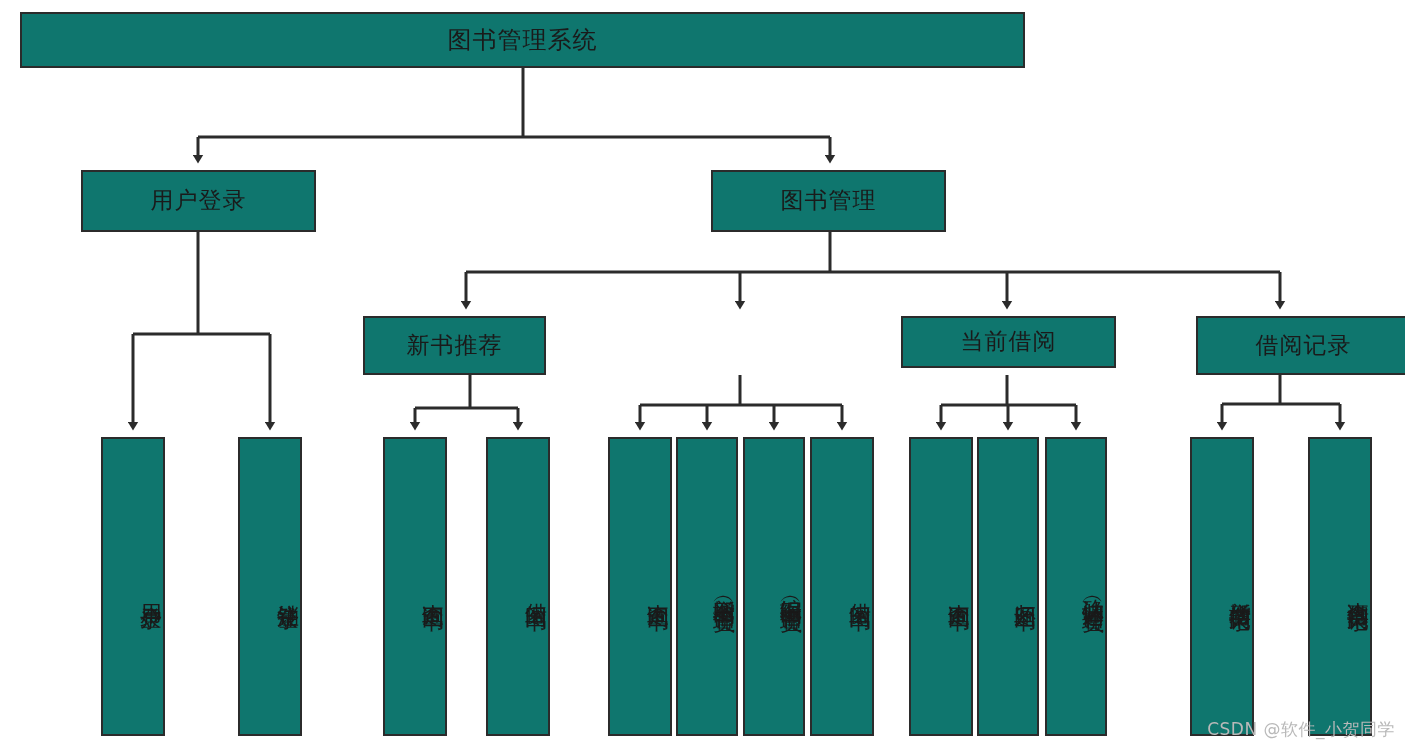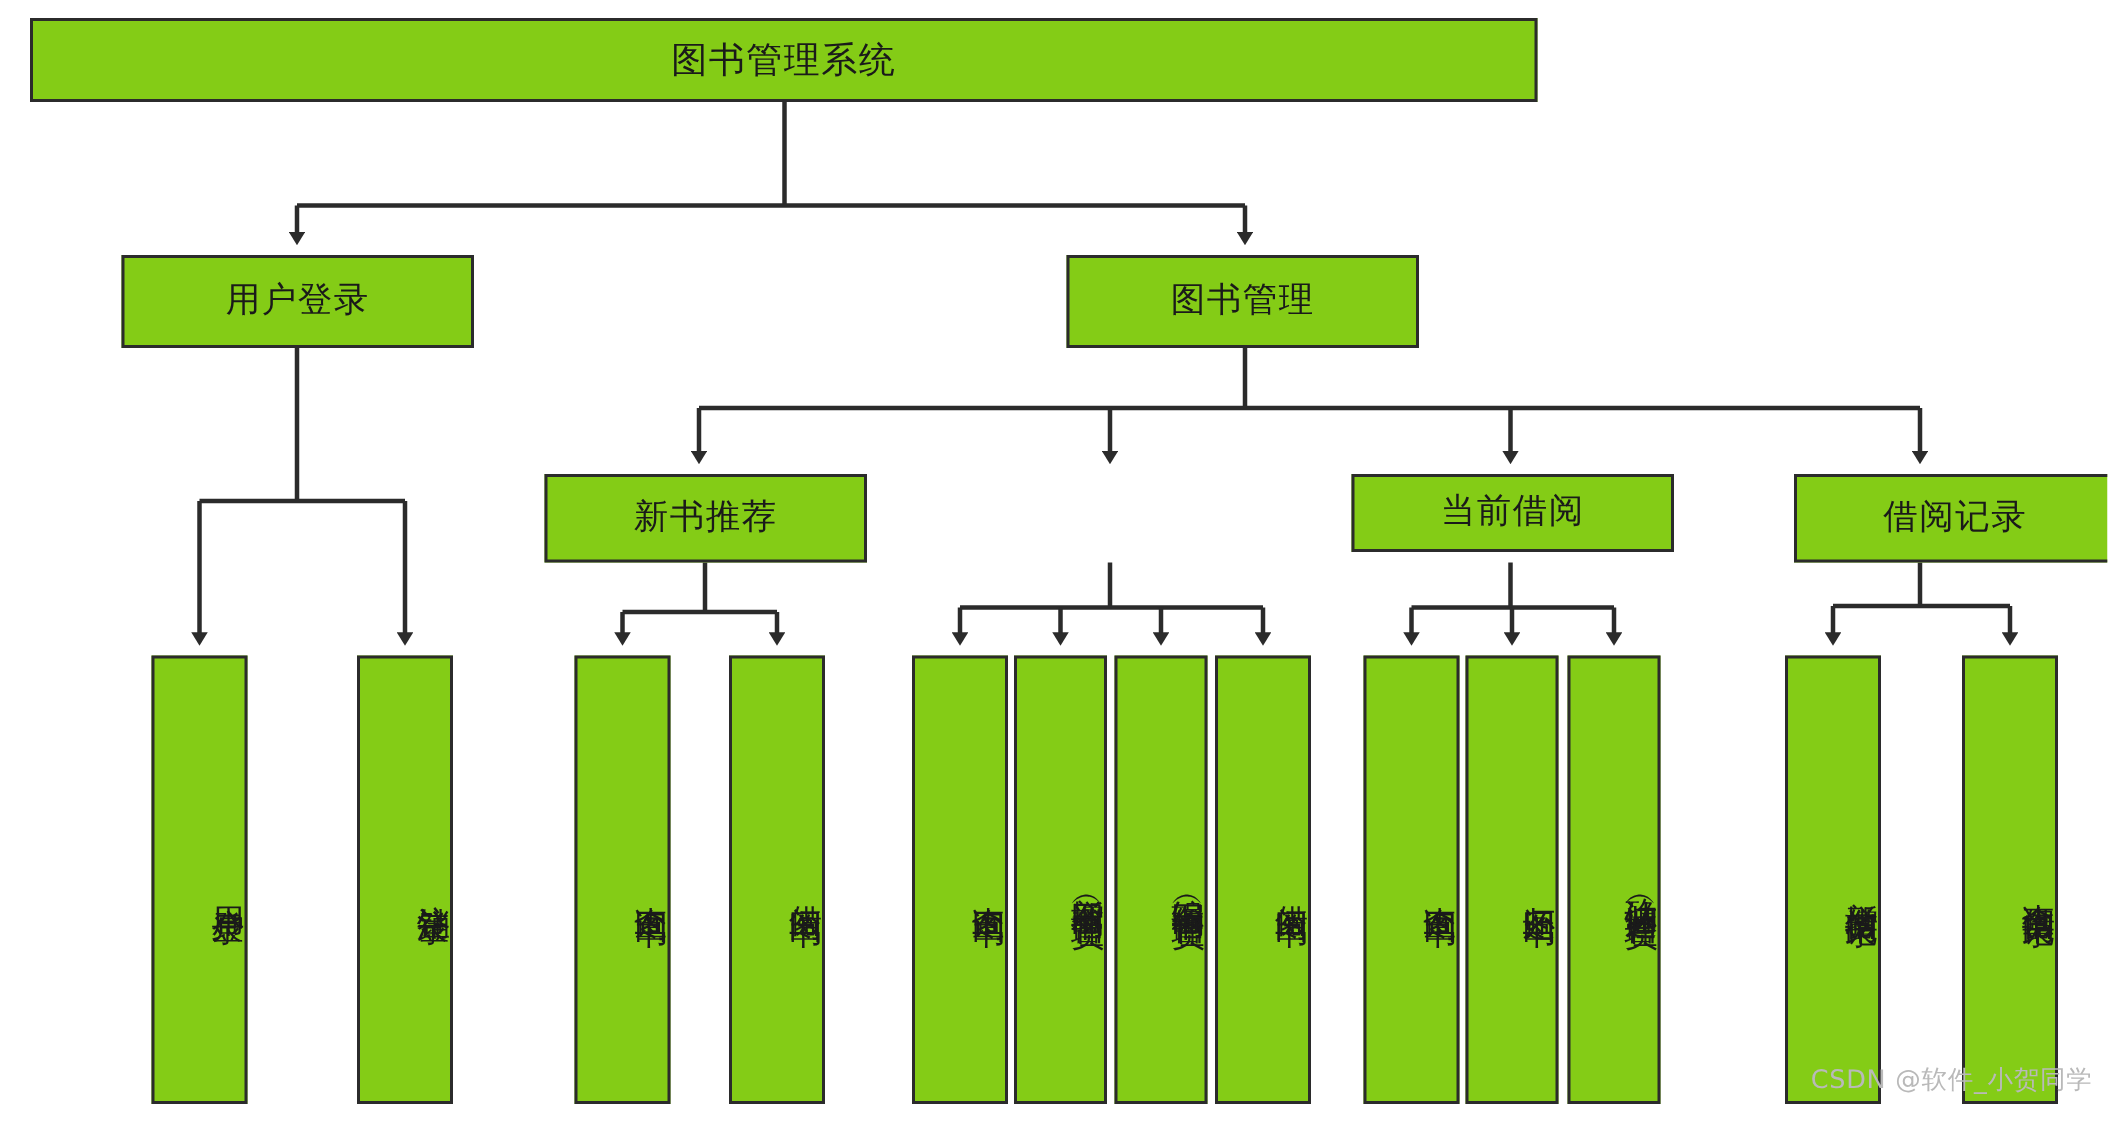--- a/index.html
+++ b/index.html
@@ -22,21 +22,21 @@
     position: absolute;
     left: 0;
     top: 0;
     width: 1405px;
     height: 747px;
   }
   .node {
     position: absolute;
     box-sizing: border-box;
     border: 2px solid #2b2b2b;
-    background: #84cc16;
+    background: #0f766e;
     display: flex;
     align-items: center;
     justify-content: center;
     text-align: left;
     color: #1a1a1a;
     z-index: 2;
   }
   .node.h {
     font-size: 23px;
     line-height: 1.1;
@@ -56,21 +56,21 @@
     padding-top: 6px;
   }
   .node.v .vtext {
     writing-mode: vertical-rl;
     text-orientation: upright;
     display: block;
   }
   .watermark {
     position: absolute;
     right: 10px;
-    bottom: 16px;
+    bottom: 6px;
     font-size: 17px;
     color: #b9b9b9;
     letter-spacing: 0.5px;
     z-index: 3;
     white-space: nowrap;
   }
 </style>
 </head>
 <body>
 
@@ -130,21 +130,21 @@
     <span>图书管理系统</span>
   </div>
 
   <div class="node h" style="left:81px; top:170px; width:235px; height:62px;">
     <span>用户登录</span>
   </div>
   <div class="node h" style="left:711px; top:170px; width:235px; height:62px;">
     <span>图书管理</span>
   </div>
 
-  <div class="node h" style="left:363px; top:316px; width:215px; height:59px;">
+  <div class="node h" style="left:363px; top:316px; width:183px; height:59px;">
     <span>新书推荐</span>
   </div>
   <div class="node h" style="left:901px; top:316px; width:215px; height:52px;">
     <span>当前借阅</span>
   </div>
   <div class="node h" style="left:1172px; top:316px; width:215px; height:59px;margin-left:24px;">
     <span>借阅记录</span>
   </div>
 
   <div class="node v" style="left:101px; top:437px; width:64px; height:299px;">

